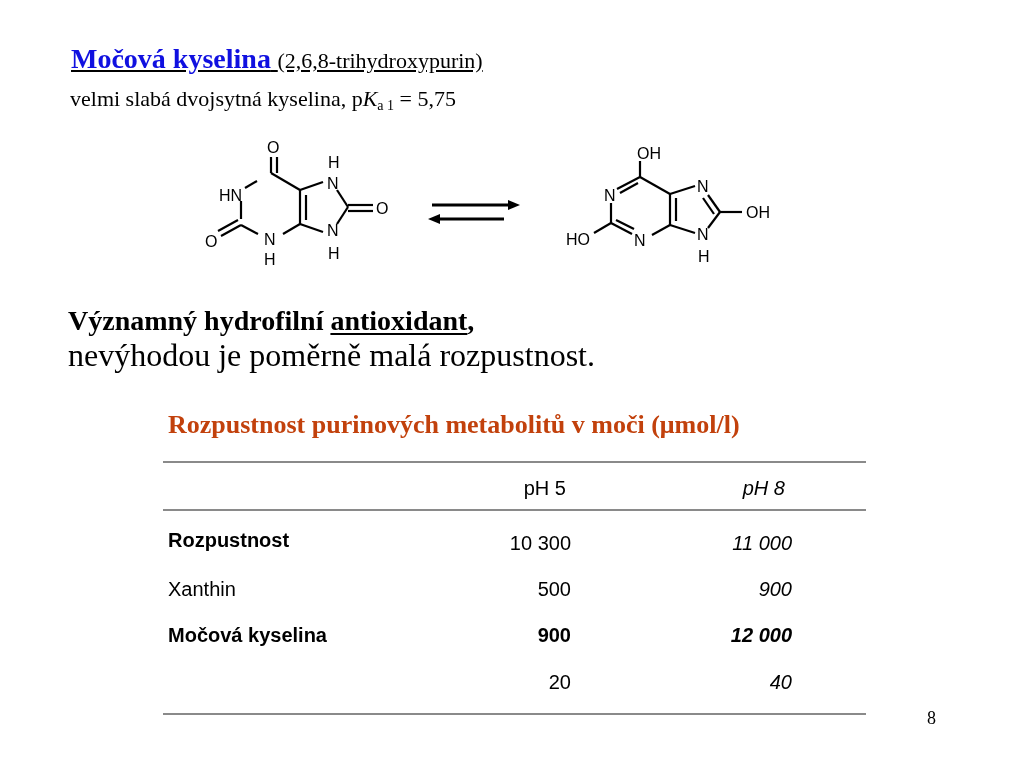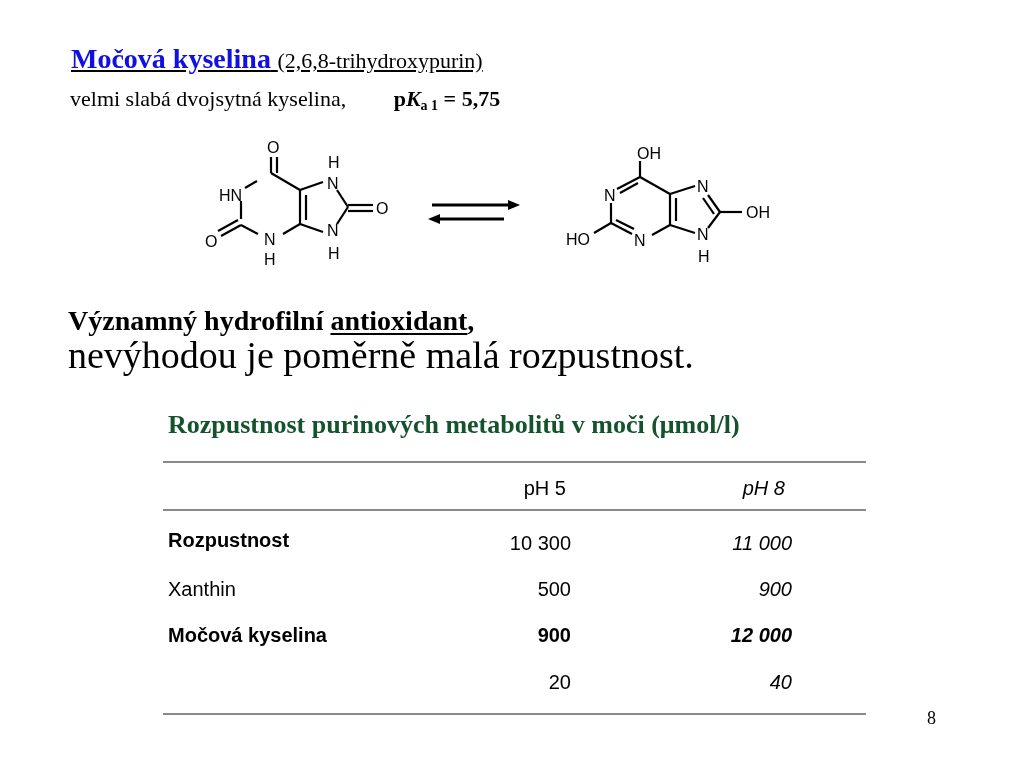--- a/index.html
+++ b/index.html
@@ -11,35 +11,35 @@
     .title-line {
       left: 71px; top: 42px; white-space: nowrap;
       font-size: 26px; line-height: 34px; text-decoration: underline;
     }
     .title-main { color: #1010e0; font-weight: bold; font-size: 28px; }
     .title-sub { font-size: 22px; }
     .subtitle-line {
       left: 70px; top: 84px; white-space: nowrap;
       font-size: 22px; line-height: 30px;
     }
-    .pka { font-weight: bold; margin-left: 42px; }
+    .pka { font-weight: normal; }
     .pka sub { font-size: 14px; vertical-align: -4px; }
     .struct { top: 135px; }
     .struct svg text {
       font-family: "Liberation Sans", sans-serif; font-size: 16px; fill: #000;
     }
     .point-line1 {
       left: 68px; top: 304px; font-size: 28px; font-weight: bold; line-height: 34px; white-space: nowrap;
     }
     .point-line1 .ul { text-decoration: underline; text-decoration-thickness: 2px; text-underline-offset: 3px; }
     .point-line2 {
-      left: 68px; top: 338px; font-size: 38px; line-height: 34px; white-space: nowrap;
+      left: 68px; top: 338px; font-size: 32px; line-height: 34px; white-space: nowrap;
     }
     .table-title {
-      left: 168px; top: 408px; font-size: 26px; font-weight: bold; color: #14532d; white-space: nowrap; line-height: 34px;
+      left: 168px; top: 408px; font-size: 26px; font-weight: bold; color: #c2410c; white-space: nowrap; line-height: 34px;
     }
     .rule { left: 163px; width: 703px; height: 2px; background: #8a8a8a; }
     .tbl { left: 163px; top: 463px; width: 703px; font-family: "Liberation Sans", sans-serif; font-size: 20px; }
     .tbl .row { position: absolute; left: 0; width: 703px; height: 30px; line-height: 30px; }
     .tbl .c0 { position: absolute; left: 5px; white-space: nowrap; }
     .tbl .c1 { position: absolute; right: 295px; text-align: right; white-space: nowrap; }
     .tbl .c2 { position: absolute; right: 74px; text-align: right; white-space: nowrap; font-style: italic; }
     .tbl .hdr .c1 { right: 300px; }
     .tbl .hdr .c2 { right: 81px; }
     .bold { font-weight: bold; }

